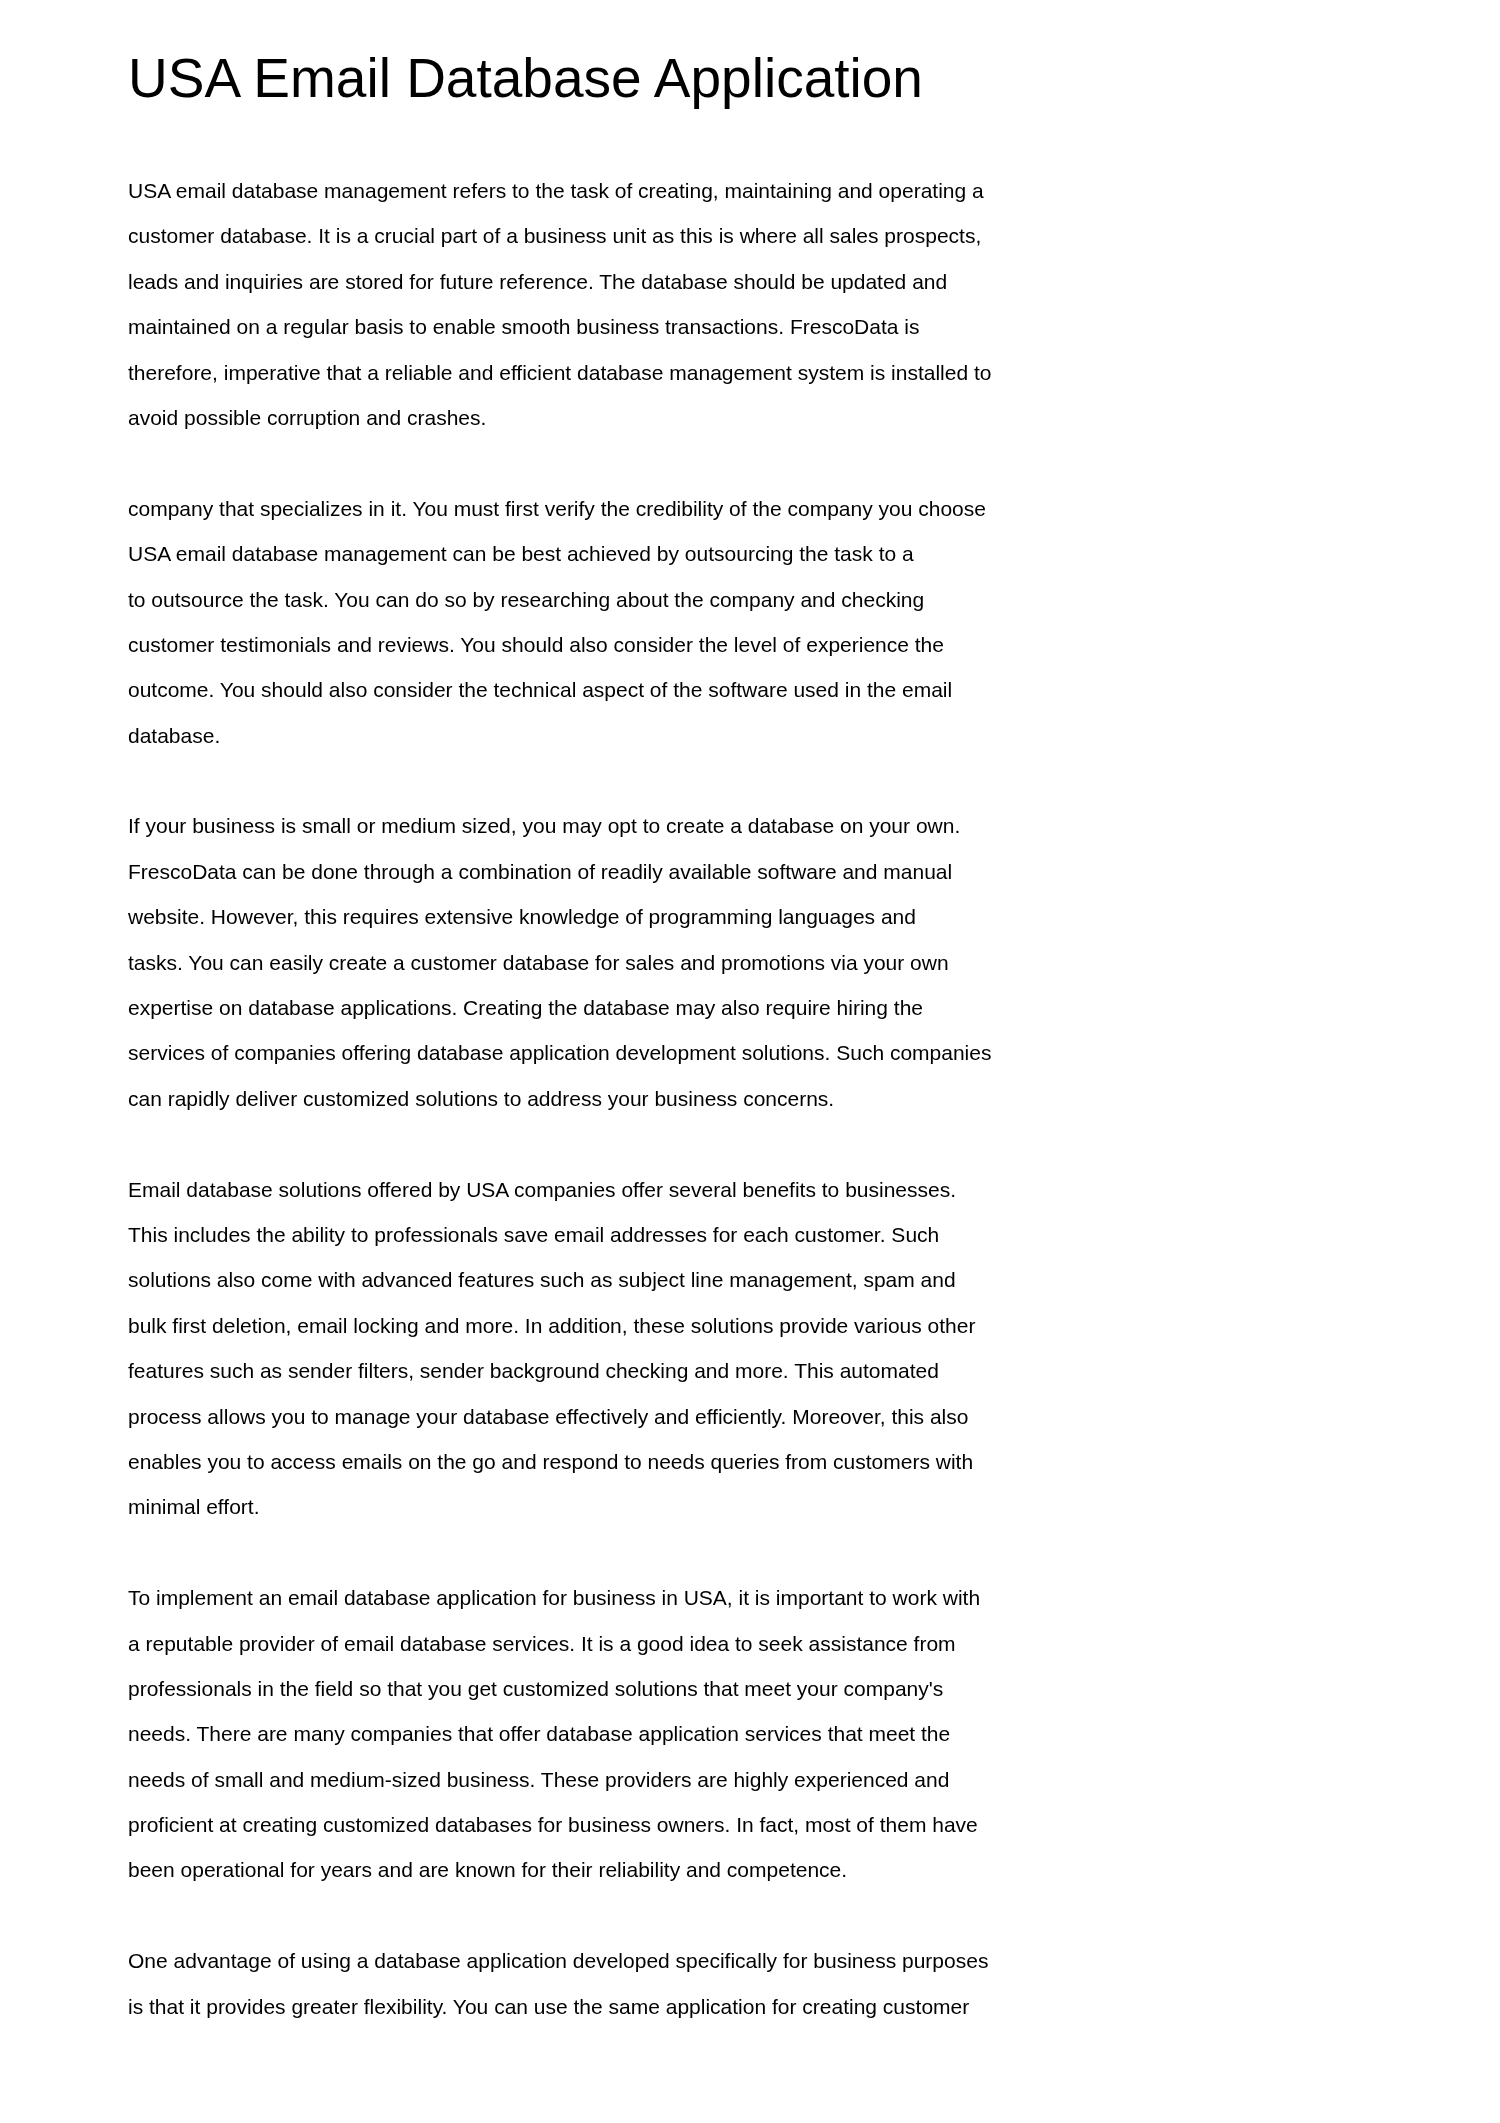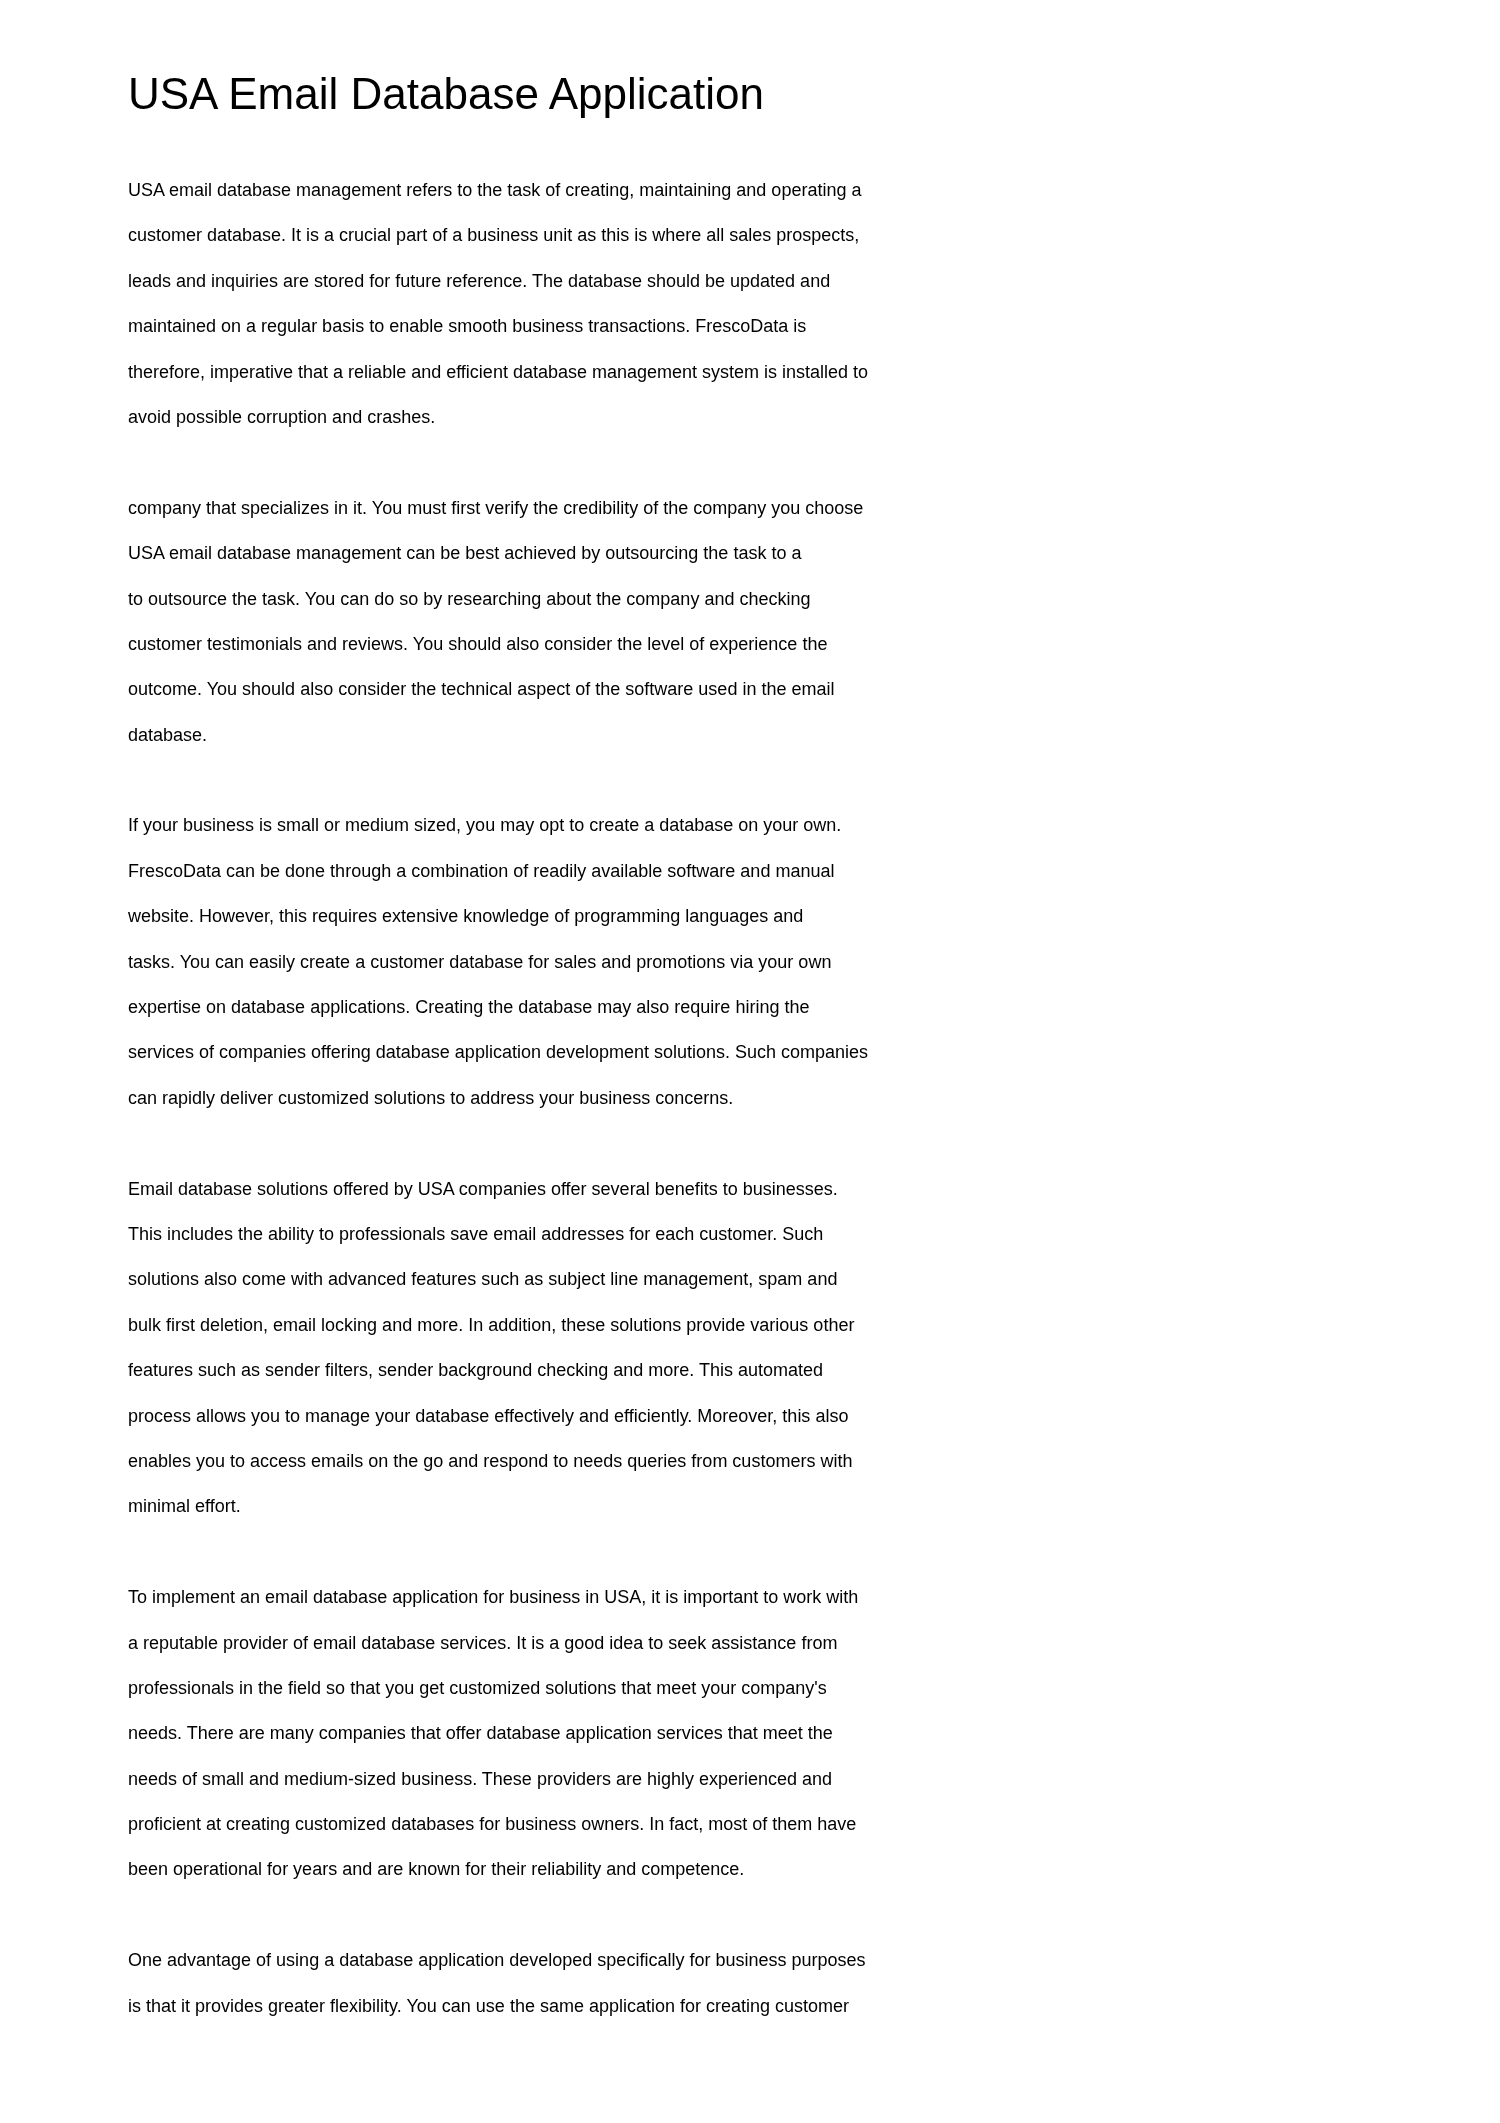--- a/index.html
+++ b/index.html
@@ -17,37 +17,37 @@
     }
     .page {
       position: absolute;
       left: 128px;
       top: 0;
       width: 1300px;
     }
     .title {
       position: absolute;
       left: 0;
-      top: 68px;
+      top: 52px;
       margin: 0;
       font-weight: normal;
-      font-size: 44px;
+      font-size: 55px;
       line-height: 52px;
       white-space: nowrap;
       letter-spacing: 0;
     }
     .body-text {
       position: absolute;
       left: 0;
       top: 168px;
       width: 1300px;
     }
     .para {
       margin: 0 0 45.4px 0;
-      font-size: 18px;
+      font-size: 21px;
       line-height: 45.4px;
     }
     .line {
       display: block;
       white-space: nowrap;
       height: 45.4px;
     }
   </style>
 </head>
 <body>

